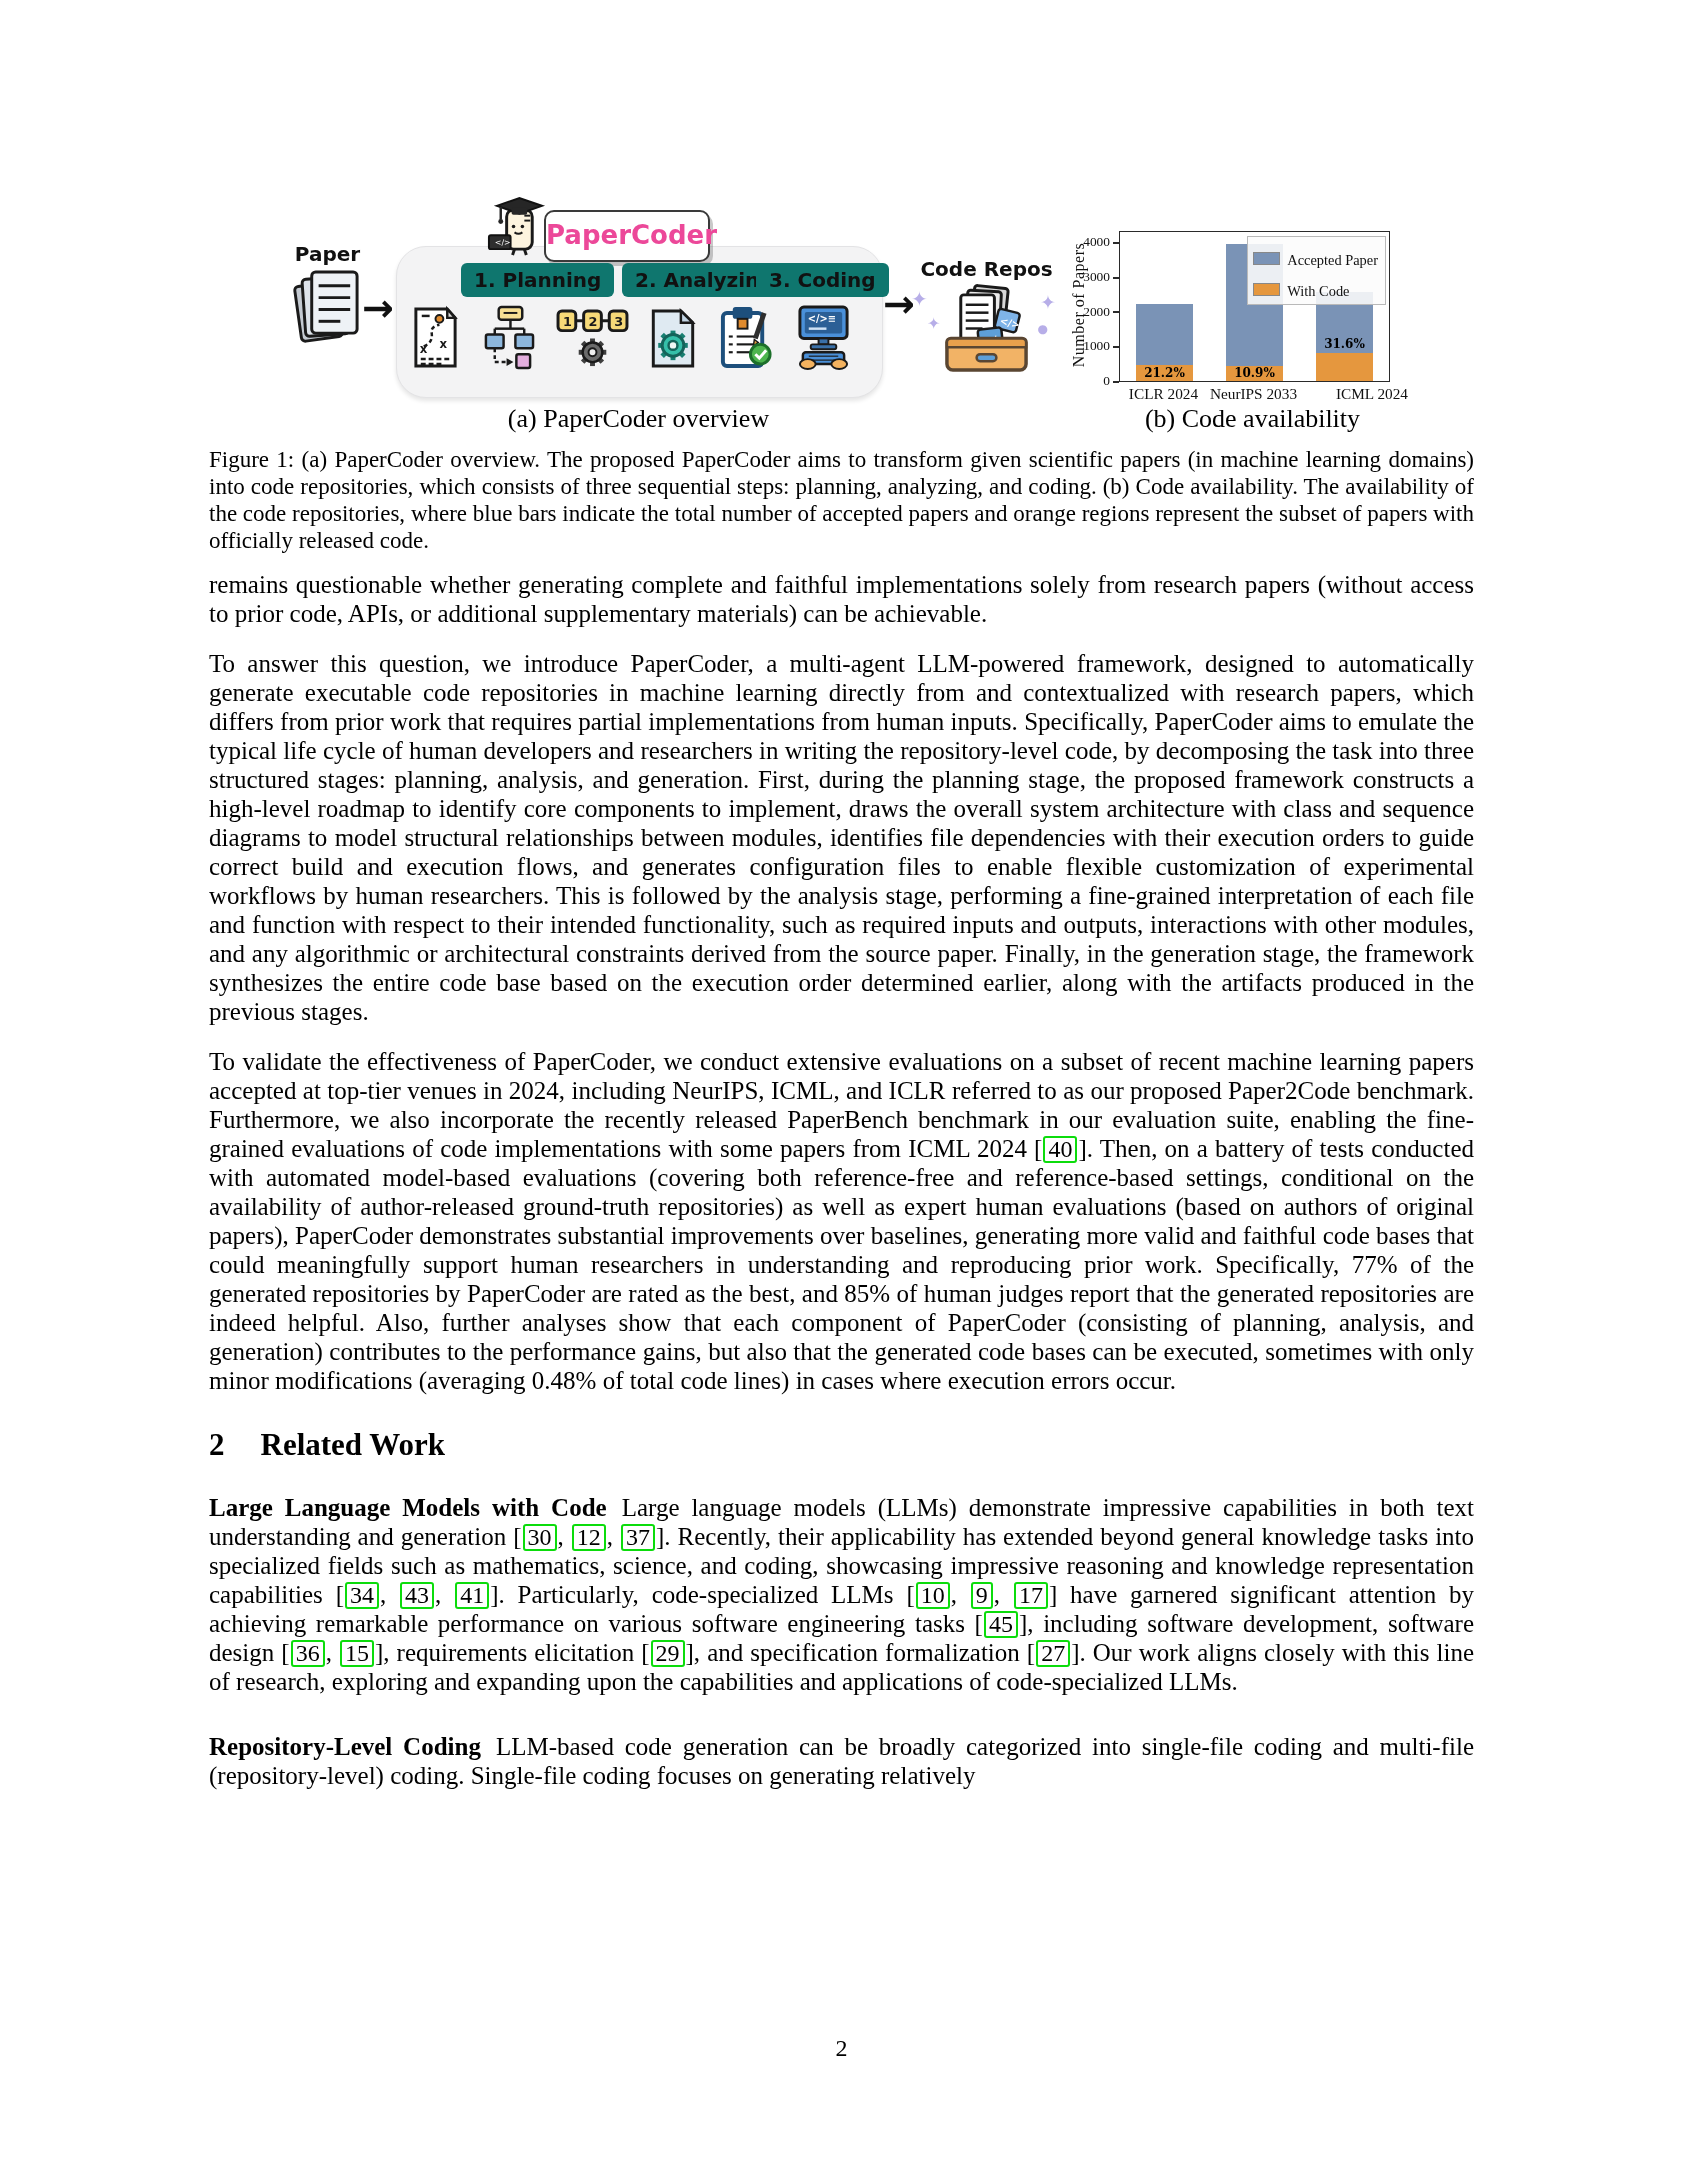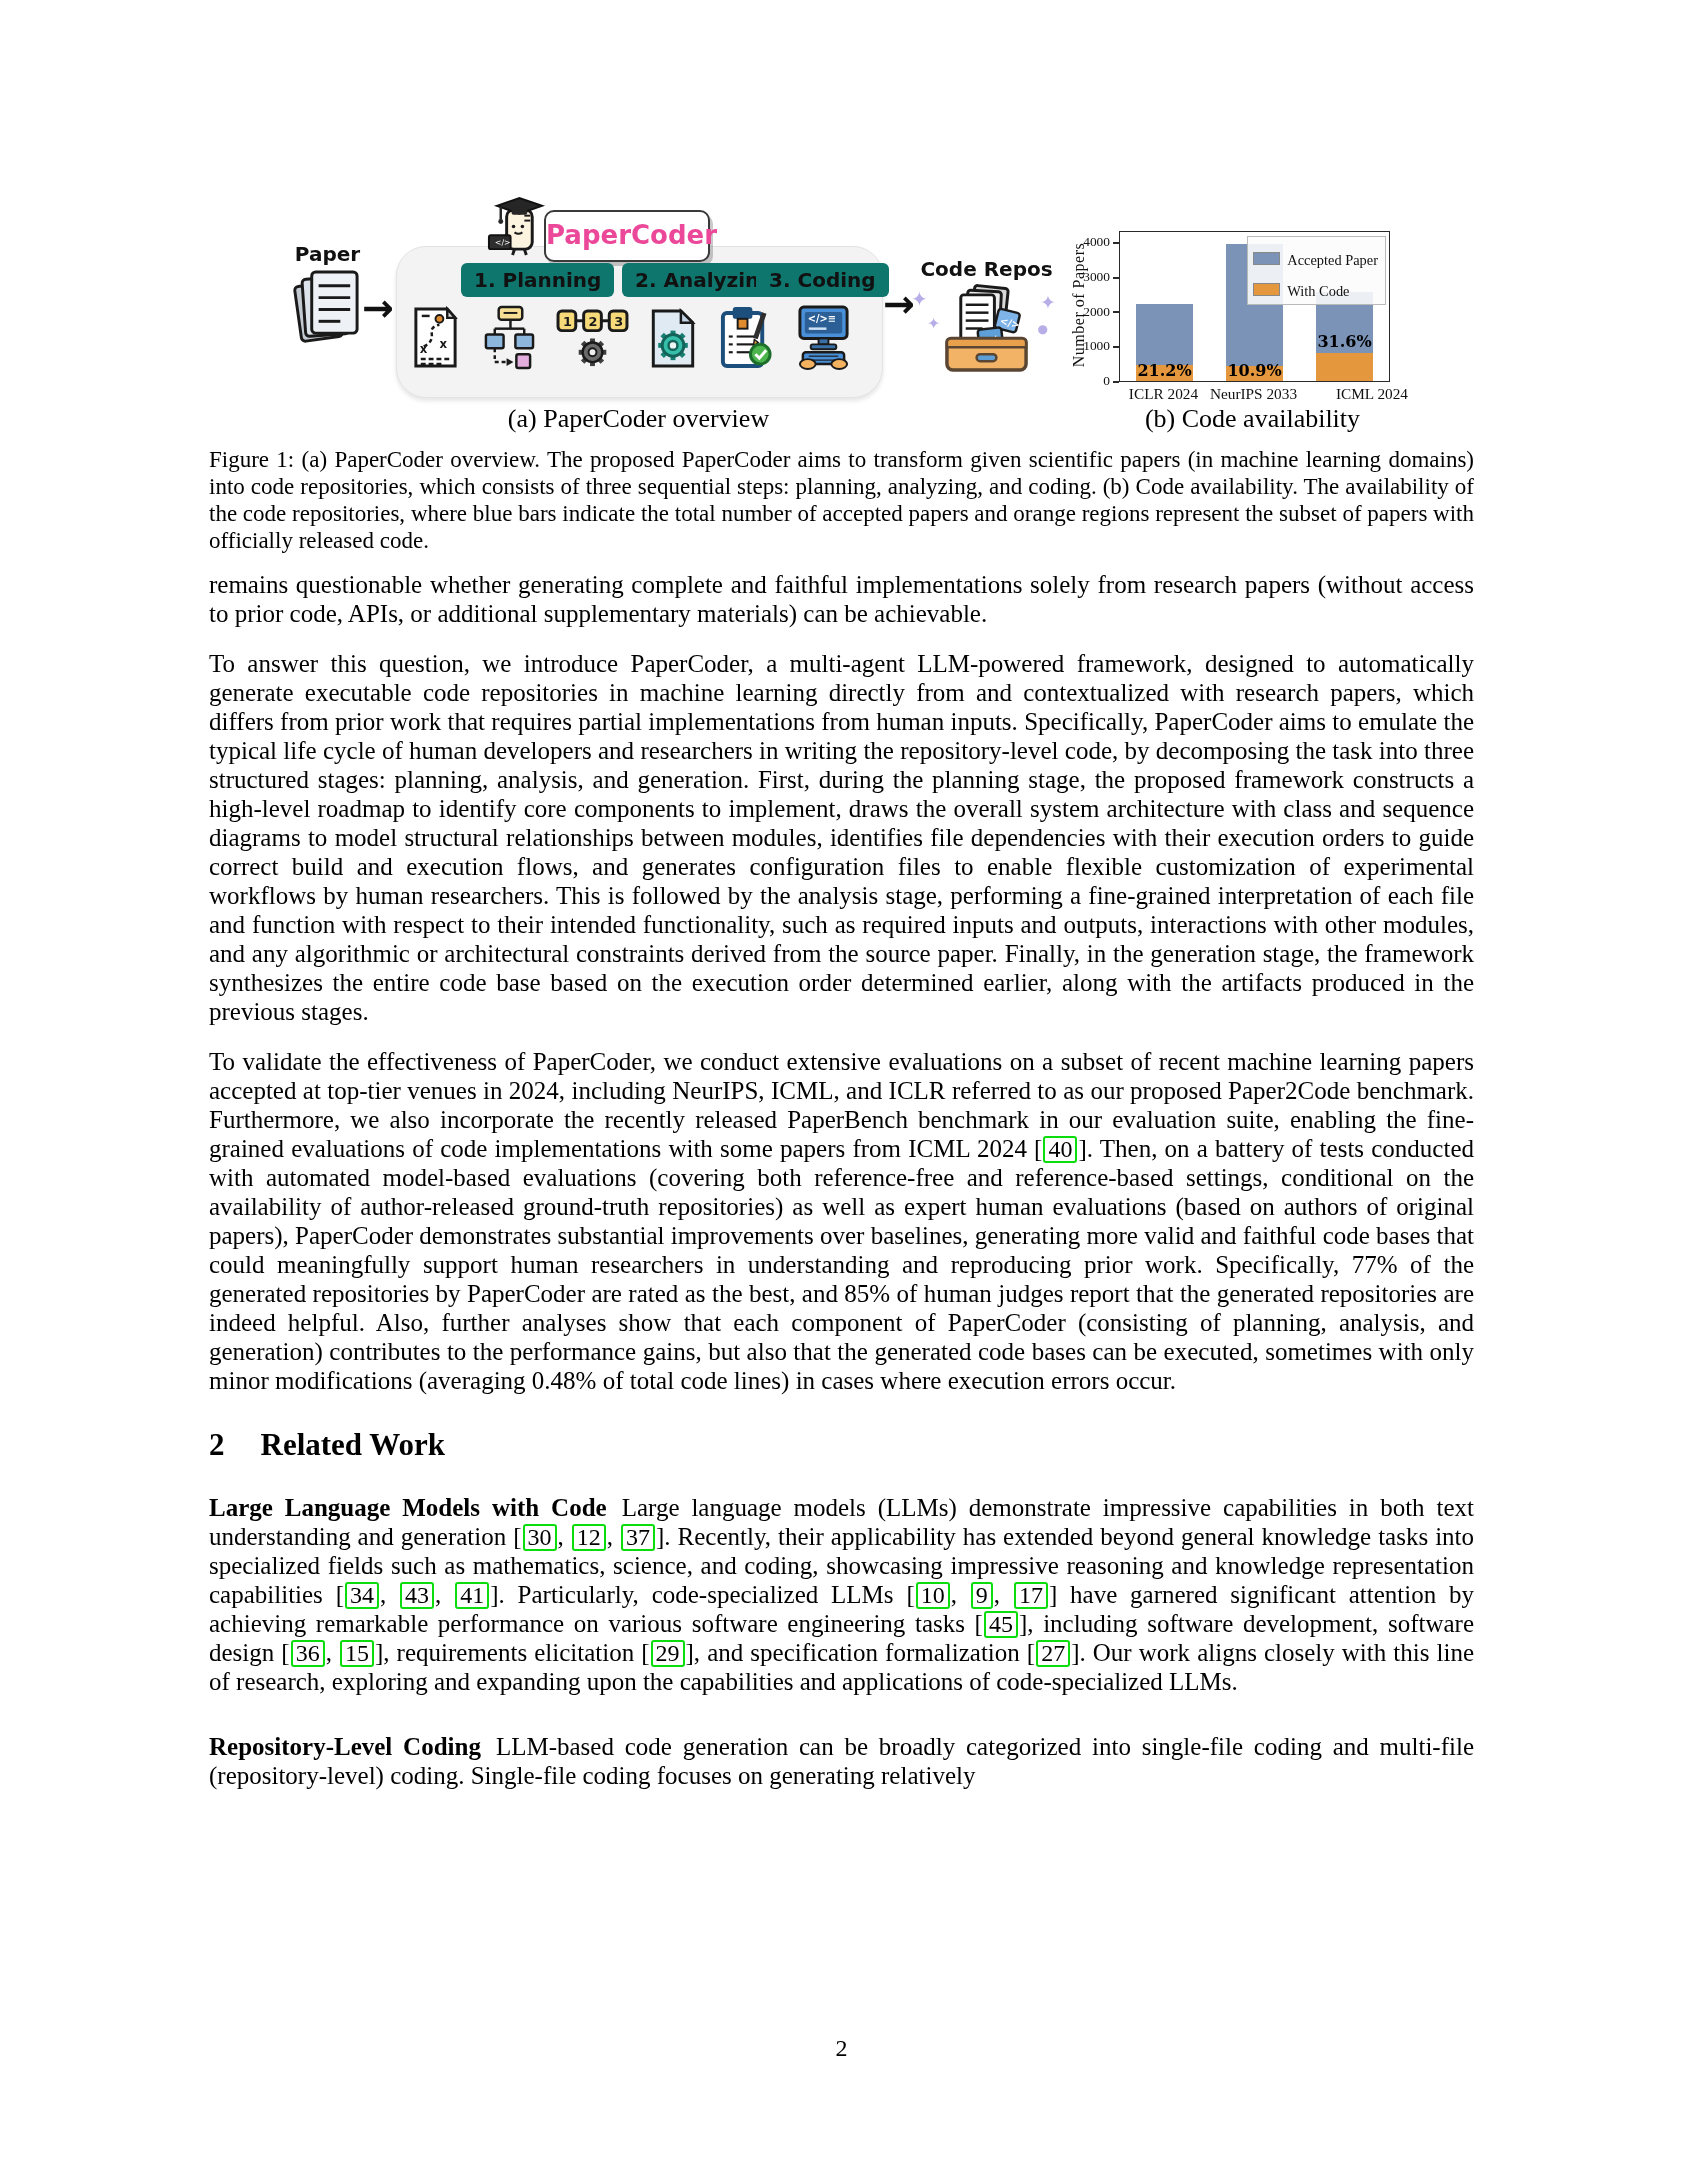--- a/index.html
+++ b/index.html
@@ -26,21 +26,21 @@
   .cap-a{left:396px;top:404px;width:485px;}
   .cap-b{left:1109px;top:404px;width:287px;}
 
   
   .ylabel{left:998px;top:296px;width:162px;height:18px;text-align:center;font-size:16px;transform:rotate(-90deg);color:#111;letter-spacing:0.5px;}
   .plot{left:1119px;top:231px;width:269px;height:149px;border:1.6px solid #2a2a2a;background:#fff;}
   .ytick-label{position:absolute;width:51px;text-align:right;font-size:13.4px;color:#111;}
   .ytick-mark{position:absolute;width:6px;height:1.6px;background:#2a2a2a;}
   .bar-group{position:absolute;bottom:0;width:57px;}
   .bar-seg{position:absolute;left:0;width:100%;}
-  .pct{position:absolute;width:100%;text-align:center;font-weight:bold;font-size:16px;color:#000;font-family:"DejaVu Serif",serif;}
+  .pct{position:absolute;width:100%;text-align:center;font-weight:bold;font-size:12px;color:#000;font-family:"DejaVu Serif",serif;}
   .xlabels{left:1119px;top:385px;width:269px;height:22px;}
   .xlabel{position:absolute;width:129px;text-align:center;font-size:15.3px;color:#111;}
   .legend{position:absolute;right:3px;top:4px;border:1px solid #b9b9b9;background:rgba(252,252,252,0.88);padding:2px 7px 3px 5px;}
   .legend-row{display:flex;align-items:flex-start;height:18px;margin-top:13px;}
   .legend-swatch{display:inline-block;width:25px;height:11px;margin-right:7px;border:0.5px solid #888;}
   .legend-text{font-size:14.4px;color:#111;white-space:nowrap;}
 
   
   .textcol{left:209px;top:446px;width:1265px;text-align:justify;hyphens:auto;}
   .figcaption{font-size:23px;line-height:27px;margin:0 0 16px 0;}

